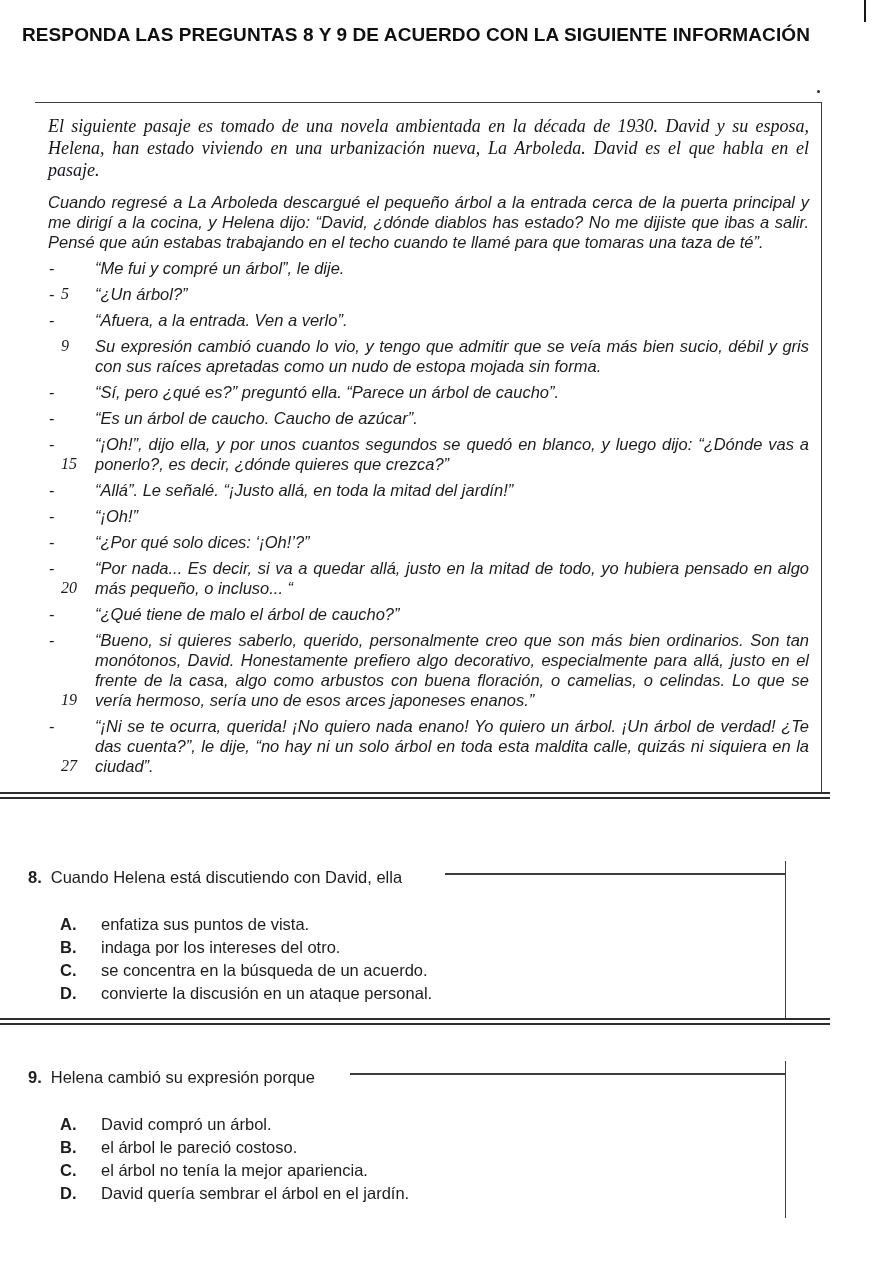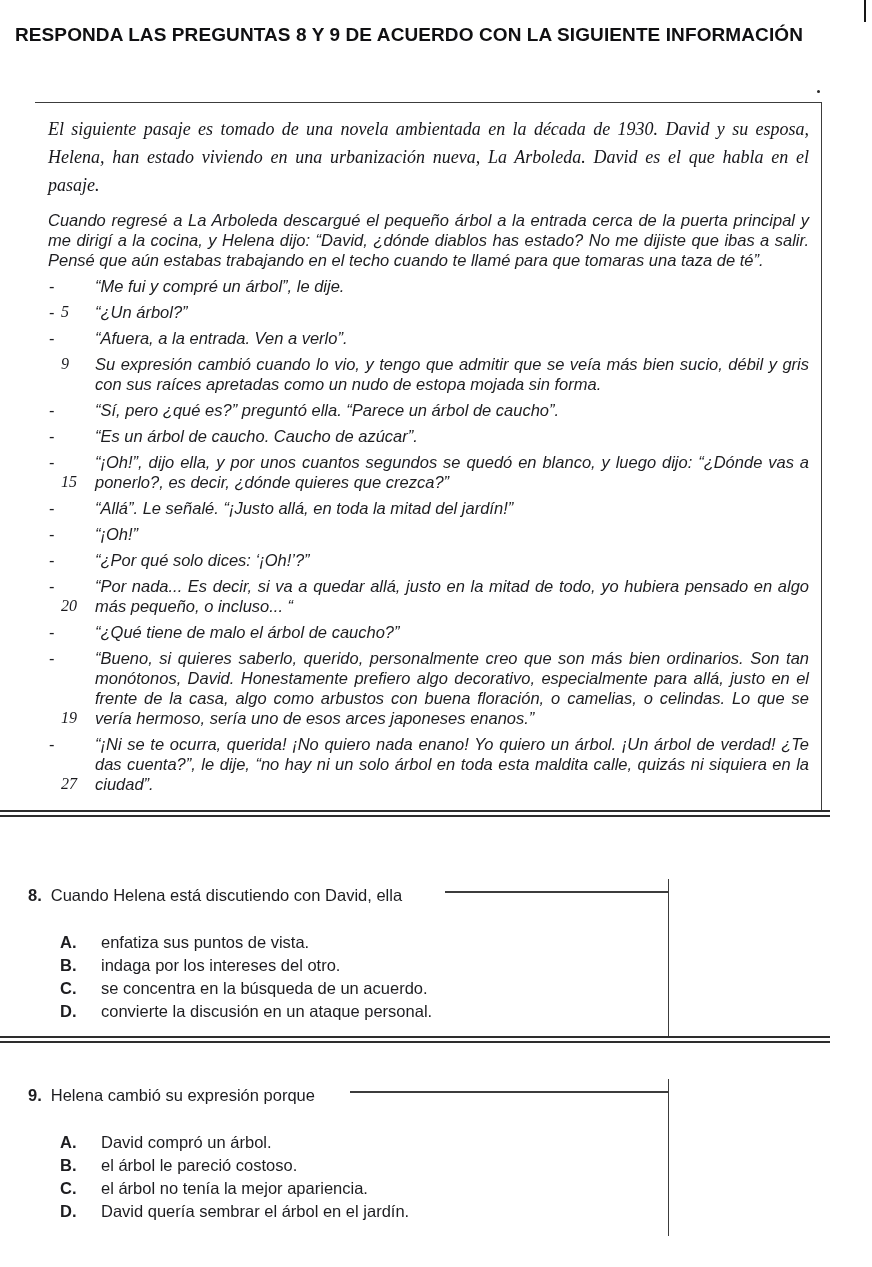--- a/index.html
+++ b/index.html
@@ -16,41 +16,41 @@
   .artifact-corner {
     position: absolute; top: 0; left: 864px;
     width: 2px; height: 22px; background: #161616;
   }
   .artifact-dot {
     position: absolute; top: 90px; left: 817px;
     width: 3px; height: 3px; border-radius: 50%; background: #2a2a2a;
   }
   
   .header-title {
-    padding: 24px 10px 0 15px;
+    padding: 24px 10px 0 22px;
     font-weight: bold;
     font-size: 19px;
     color: #101012;
     white-space: nowrap;
     letter-spacing: 0.1px;
   }
   
   .passage-box {
     margin: 56px 0 0 35px;
     width: 787px;
     box-sizing: border-box;
     border-top: 1.5px solid #3c3c3c;
     border-right: 1.5px solid #3c3c3c;
     padding: 12px 12px 10px 13px;
   }
   .intro {
     font-family: "Liberation Serif", serif;
     font-style: italic;
     font-size: 18px;
-    line-height: 28px;
+    line-height: 22px;
     text-align: justify;
     margin-bottom: 11px;
     color: #16161a;
   }
   .prow {
     position: relative;
     line-height: 20px;
     margin-bottom: 6px;
     text-align: justify;
   }
@@ -71,21 +71,21 @@
   
   .divider {
     width: 830px;
     height: 3px;
     border-top: 2px solid #2d2d2d;
     border-bottom: 2px solid #2d2d2d;
   }
   
   .qbox {
     position: relative;
-    width: 669px;
+    width: 786px;
     box-sizing: border-box;
     border-right: 1.5px solid #3c3c3c;
     padding: 6px 0 12px 28px;
   }
   .qbox.q8 { margin-top: 62px; }
   .qbox.q9 { margin-top: 36px; }
   .qrule {
     position: absolute; top: 12px; right: 0; height: 1.5px;
     background: #3c3c3c;
   }

